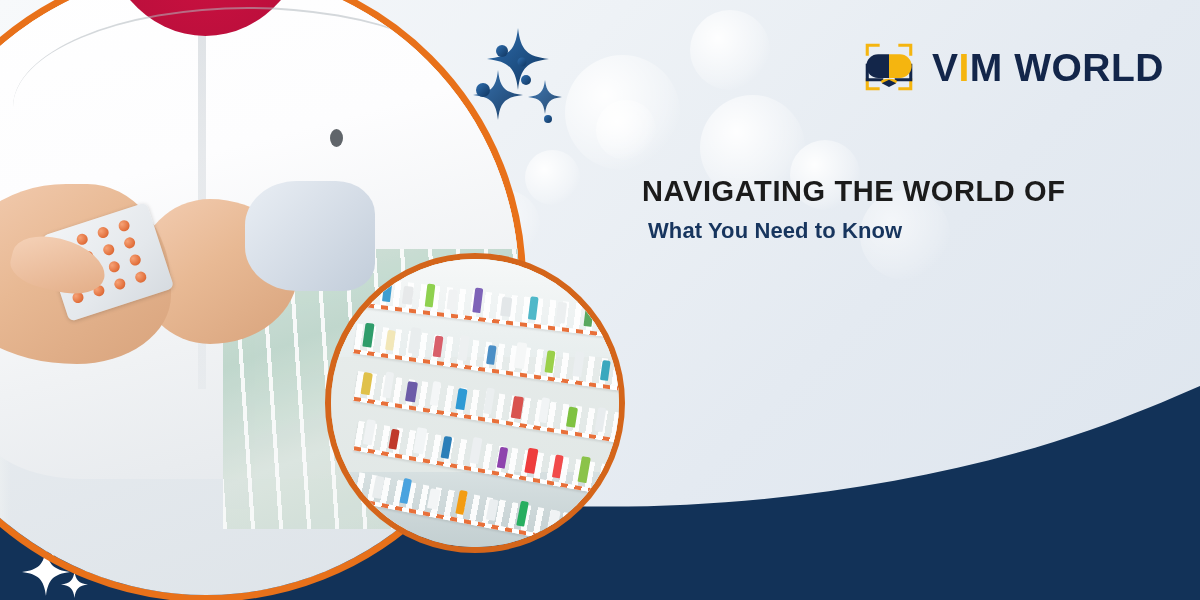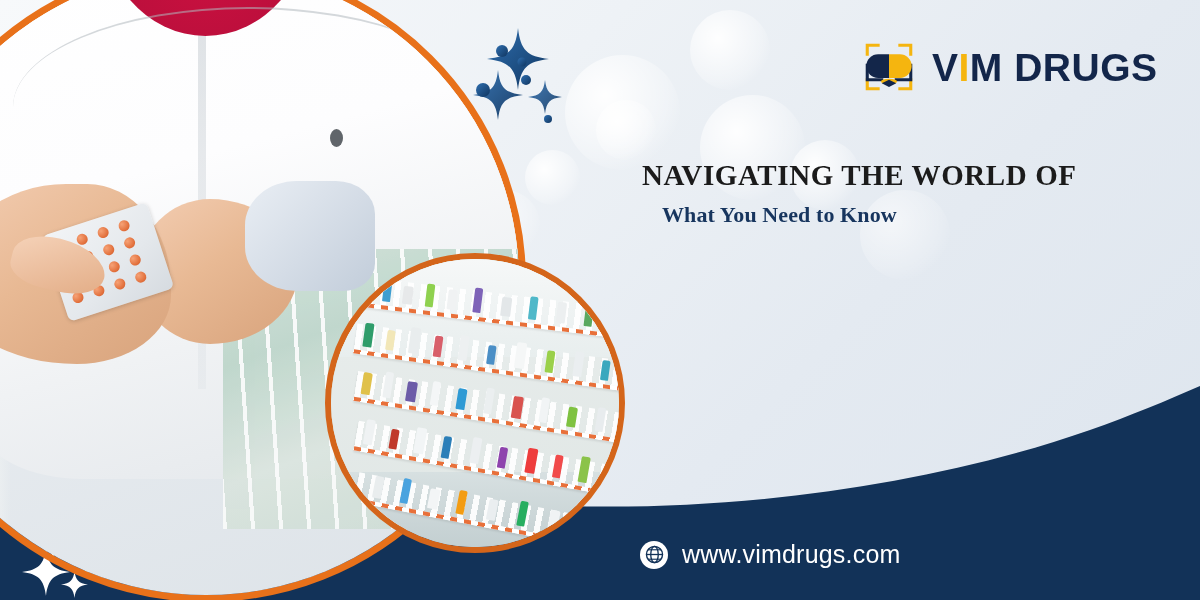--- a/index.html
+++ b/index.html
@@ -191,24 +191,23 @@
   .bottle {
     position: absolute;
     bottom: 4px;
     border-radius: 2px 2px 1px 1px;
   }
 
   
   .headline {
     position: absolute;
     left: 642px;
-    top: 160px;
+    top: 176px;
     width: 520px;
     z-index: 6;
-    font-family: Liberation Serif, serif;
   }
   .h-line1 {
     font-size: 29px;
     font-weight: bold;
     letter-spacing: .6px;
     color: #1b1b1b;
     line-height: 1.1;
     margin: 0 0 10px 0;
     white-space: nowrap;
   }
@@ -228,21 +227,21 @@
     color: #151d2b;
     line-height: 1.1;
     margin: 0 0 16px 0;
     white-space: nowrap;
   }
   .h-sub {
     font-size: 22px;
     font-weight: bold;
     color: #17355e;
     letter-spacing: .1px;
-    margin: 0 0 0 20px;
+    margin: 0 0 0 6px;
     white-space: nowrap;
   }
 
   
   .logo {
     position: absolute;
     left: 860px; top: 38px;
     display: flex;
     align-items: center;
     gap: 14px;
@@ -434,34 +433,22 @@
 
   <div class="logo">
     <svg class="logo-mark" viewBox="0 0 64 64">
       <path d="M8,8 H20 M44,8 H56 M8,8 V18 M56,8 V18 M8,46 V56 H20 M56,46 V56 H44" fill="none" stroke="#f5b50f" stroke-width="3.4" stroke-linecap="square"></path>
       <path d="M8,30 V46 H24 M56,30 V46 H40" fill="none" stroke="#13264a" stroke-width="3.4" stroke-linecap="square"></path>
       <path d="M20,18 H32 V44 H20 A13,13 0 0 1 20,18 Z" fill="#13264a"></path>
       <path d="M44,18 H32 V44 H44 A13,13 0 0 0 44,18 Z" fill="#f5b50f"></path>
       <ellipse cx="32" cy="48" rx="9" ry="3" fill="#f5b50f"></ellipse>
       <path d="M24,50 L32,46 L40,50 L32,54 Z" fill="#13264a"></path>
     </svg>
-    <div class="logo-text"><span>V</span><span class="hl">I</span><span>M DRUGS</span></div>
+    <div class="logo-text"><span>V</span><span class="hl">I</span><span>M WORLD</span></div>
   </div>
 
   <div class="headline">
     <div class="h-line1">NAVIGATING THE WORLD OF</div>
     <div class="h-sub">What You Need to Know</div>
   </div>
 
-  <div class="footer">
-    <span class="globe-badge">
-      <svg viewBox="0 0 24 24" width="21" height="21">
-        <circle cx="12" cy="12" r="9.2" fill="none" stroke="#123258" stroke-width="1.6"></circle>
-        <ellipse cx="12" cy="12" rx="4.3" ry="9.2" fill="none" stroke="#123258" stroke-width="1.5"></ellipse>
-        <line x1="2.8" y1="12" x2="21.2" y2="12" stroke="#123258" stroke-width="1.5"></line>
-        <line x1="4.3" y1="6.6" x2="19.7" y2="6.6" stroke="#123258" stroke-width="1.3"></line>
-        <line x1="4.3" y1="17.4" x2="19.7" y2="17.4" stroke="#123258" stroke-width="1.3"></line>
-      </svg>
-    </span>
-    <span class="footer-url">www.vimdrugs.com</span>
-  </div>
 
 </div>
 
 </body></html>

